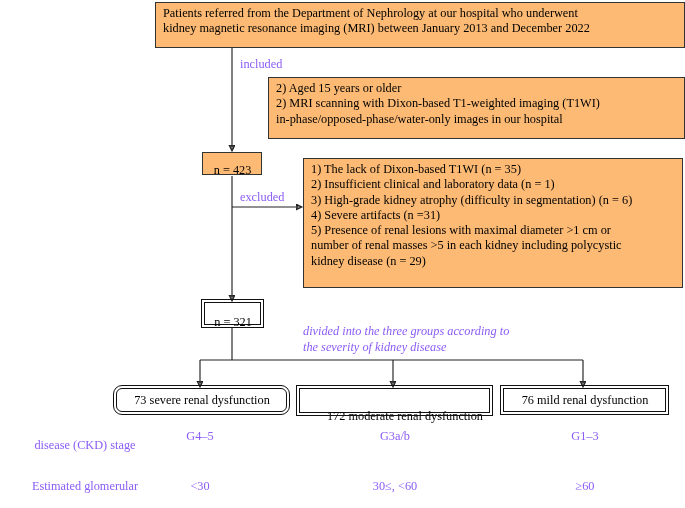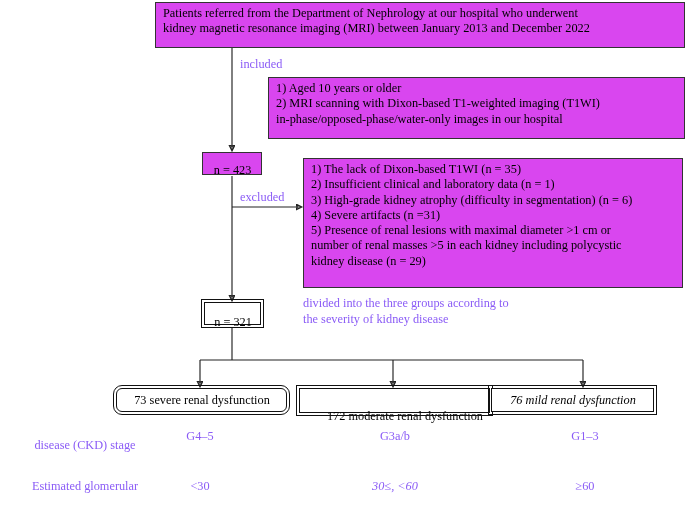--- a/index.html
+++ b/index.html
@@ -18,21 +18,21 @@
   #flowchart {
     position: absolute;
     left: 0; top: 0;
     width: 685px;
     height: 508px;
   }
   .box {
     position: absolute;
     box-sizing: border-box;
     border: 1px solid #333333;
-    background: #d946ef;
+    background: #fdba74;
     font-size: 12.3px;
     line-height: 15.3px;
     padding: 3px 6px 3px 7px;
     white-space: pre-line;
     color: #000;
   }
   .dbl {
     border: 1px solid #111111;
     outline: 1px solid #111111;
     outline-offset: 2px;
@@ -82,56 +82,56 @@
     <line x1="200" y1="360" x2="200" y2="386" marker-end="url(#ah)"></line>
     <line x1="393" y1="360" x2="393" y2="386" marker-end="url(#ah)"></line>
     <line x1="583" y1="360" x2="583" y2="386" marker-end="url(#ah)"></line>
   </svg>
 
   <div class="box" style="left:155px; top:2px; width:530px; height:46px;">Patients referred from the Department of Nephrology at our hospital who underwent
 kidney magnetic resonance imaging (MRI) between January 2013 and December 2022</div>
 
   <div class="lbl" style="left:240px; top:57px;">included</div>
 
-  <div class="box" style="left:268px; top:77px; width:417px; height:62px;">1) Aged 10 years or older
+  <div class="box" style="left:268px; top:77px; width:417px; height:62px;">2) Aged 15 years or older
 2) MRI scanning with Dixon-based T1-weighted imaging (T1WI)
 in-phase/opposed-phase/water-only images in our hospital</div>
 
   <div class="box ctr" style="left:202px; top:152px; width:60px; height:23px; padding-top:10px;">n = 423</div>
 
   <div class="lbl" style="left:240px; top:190px;">excluded</div>
 
   <div class="box" style="left:303px; top:158px; width:380px; height:130px;">1) The lack of Dixon-based T1WI (n = 35)
 2) Insufficient clinical and laboratory data (n = 1)
 3) High-grade kidney atrophy (difficulty in segmentation) (n = 6)
 4) Severe artifacts (n =31)
 5) Presence of renal lesions with maximal diameter &gt;1 cm or
 number of renal masses &gt;5 in each kidney including polycystic
 kidney disease (n = 29)</div>
 
   <div class="box dbl ctr" style="left:204px; top:302px; width:57px; height:23px; padding-top:12px;">n = 321</div>
 
-  <div class="lbl" style="left:303px; top:296px;">divided into the three groups according to
+  <div class="lbl" style="left:303px; top:324px;font-style:italic;">divided into the three groups according to
 the severity of kidney disease</div>
 
   <div class="box dbl ctr" style="left:116px; top:388px; width:171px; height:24px; padding-top:4px;border-radius:6px;">73 severe renal dysfunction</div>
 
   <div class="box dbl ctr" style="left:299px; top:388px; width:191px; height:24px; padding-top:20px;text-align:right;">172 moderate renal dysfunction</div>
 
-  <div class="box dbl ctr" style="left:491px; top:388px; width:163px; height:24px; padding-top:4px;font-style:italic;">76 mild renal dysfunction</div>
+  <div class="box dbl ctr" style="left:503px; top:388px; width:163px; height:24px; padding-top:4px;">76 mild renal dysfunction</div>
 
   <div class="lbl c" style="left:10px; top:420px; width:150px; line-height:16.5px;">
     <div>disease (CKD) stage</div>
   </div>
   <div class="lbl c" style="left:145px; top:429px; width:110px;">G4–5</div>
   <div class="lbl c" style="left:340px; top:429px; width:110px;">G3a/b</div>
   <div class="lbl c" style="left:530px; top:429px; width:110px;">G1–3</div>
 
   <div class="lbl c" style="left:6px; top:461px; width:158px; line-height:16.5px;">
     <div>Estimated glomerular</div>
     
     
   </div>
   <div class="lbl c" style="left:145px; top:479px; width:110px;">&lt;30</div>
-  <div class="lbl c" style="left:340px; top:479px; width:110px;font-style:italic;">30≤, &lt;60</div>
+  <div class="lbl c" style="left:340px; top:479px; width:110px;">30≤, &lt;60</div>
   <div class="lbl c" style="left:530px; top:479px; width:110px;">≥60</div>
 
 </div>
 
 </body></html>

